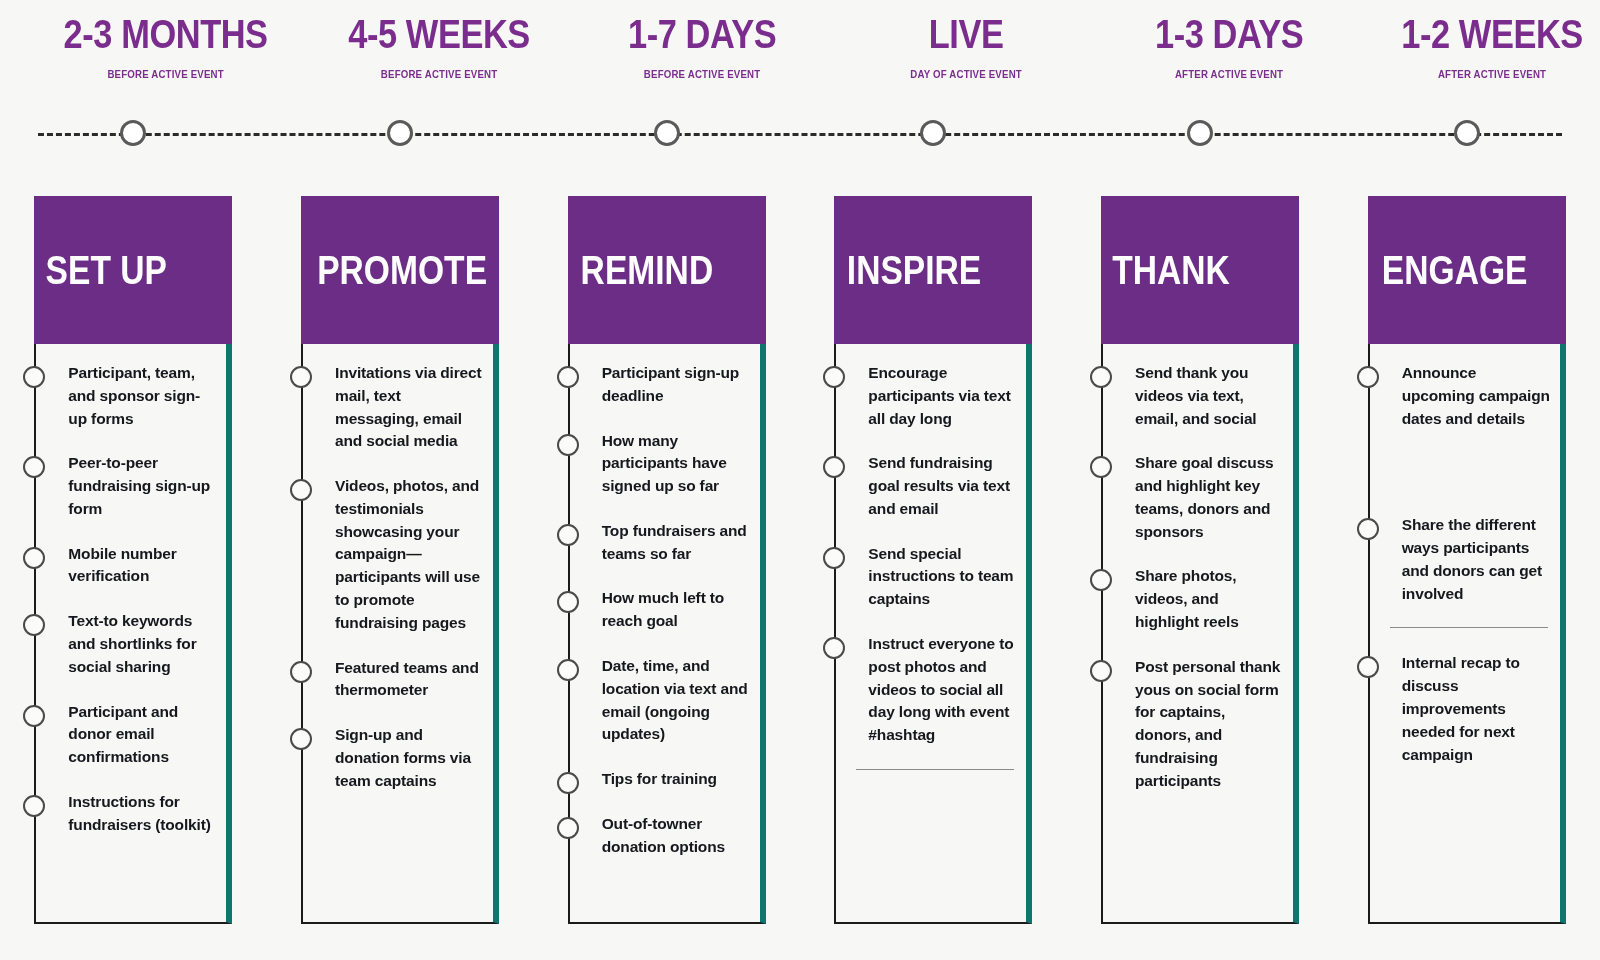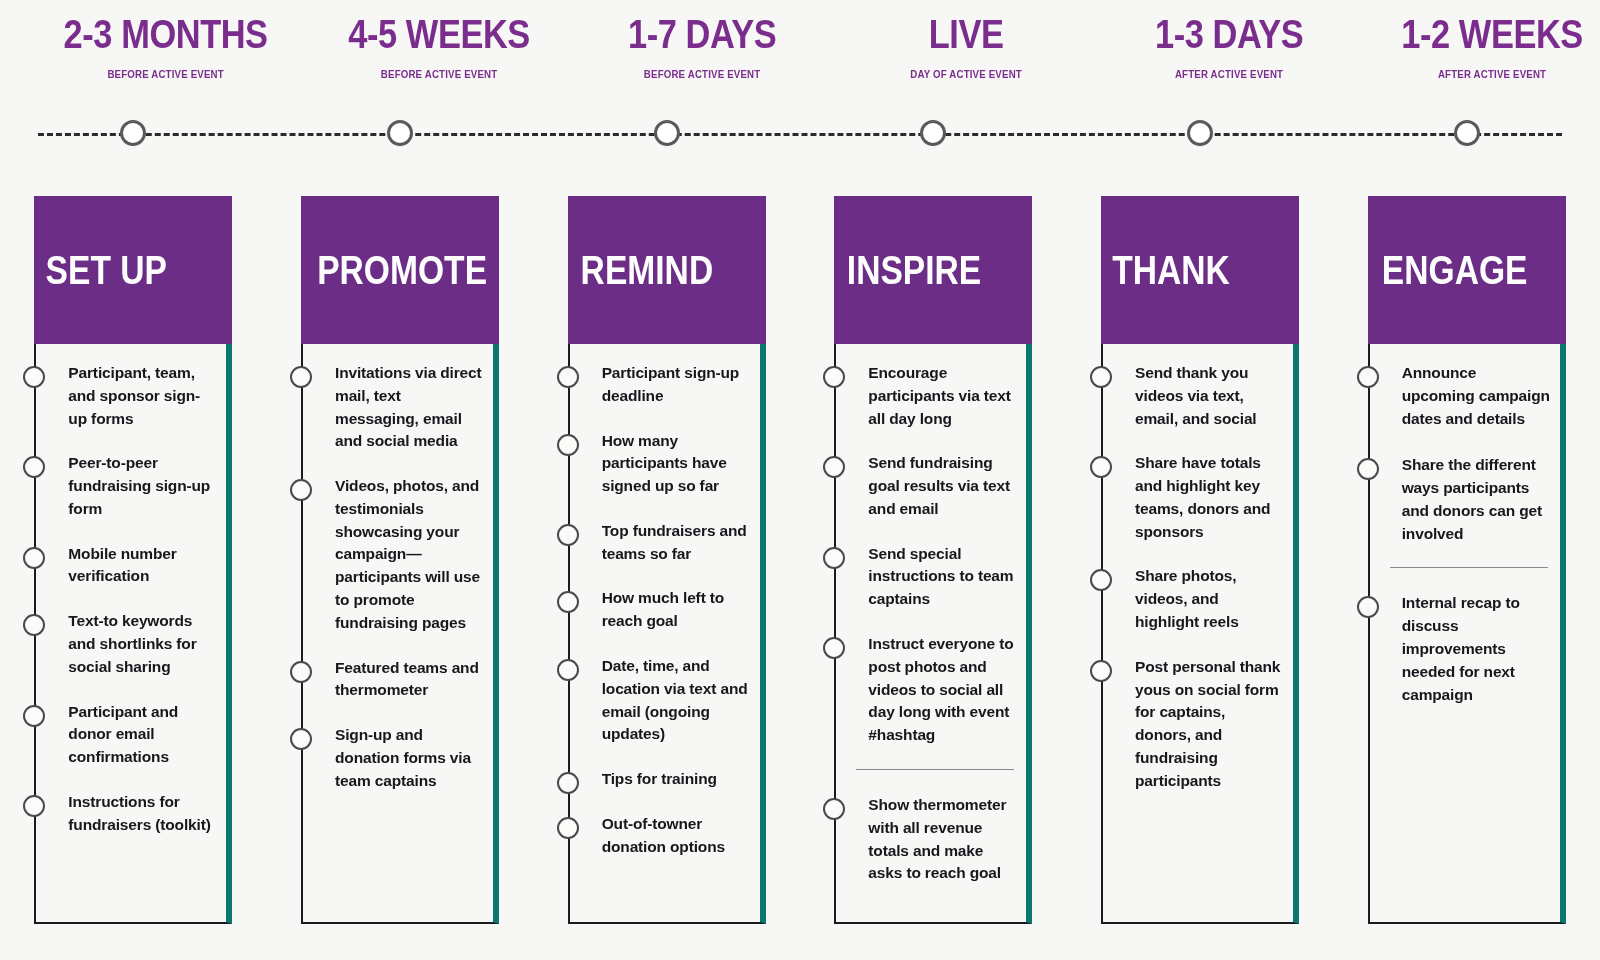--- a/index.html
+++ b/index.html
@@ -148,21 +148,21 @@
     list-style: none;
     margin: 0;
     padding: 0;
   }
   .bullet {
     position: relative;
     padding-left: 32px;
     margin-bottom: 22px;
   }
   .bullet.gap-lg {
-    margin-bottom: 24px;
+    margin-bottom: 84px;
   }
   .bullet-dot {
     position: absolute;
     left: -13px;
     top: 4px;
     width: 22px;
     height: 22px;
     border: 2.5px solid #4a4a4a;
     border-radius: 50%;
     background: #fbfbfa;
@@ -292,34 +292,33 @@
           <div class="card-header">
             <div class="card-title">INSPIRE</div>
           </div>
           <div class="card-body">
             <ul class="bullet-list">
               <li class="bullet"><span class="bullet-dot"></span><span class="bullet-text">Encourage participants via text all day long</span></li>
               <li class="bullet"><span class="bullet-dot"></span><span class="bullet-text">Send fundraising goal results via text and email</span></li>
               <li class="bullet"><span class="bullet-dot"></span><span class="bullet-text">Send special instructions to team captains</span></li>
               <li class="bullet"><span class="bullet-dot"></span><span class="bullet-text">Instruct everyone to post photos and videos to social all day long with event #hashtag</span></li>
               <li class="divider"></li>
-              <li class="bullet"><span class="bullet-dot"></span><span class="bullet-text">Show thermometer with all revenue totals and make asks to reach goal</span></li>
             </ul>
           </div>
         </div>
       </div>
       <div class="col-slot">
         <div class="card">
           <div class="card-header">
             <div class="card-title">THANK</div>
           </div>
           <div class="card-body">
             <ul class="bullet-list">
               <li class="bullet"><span class="bullet-dot"></span><span class="bullet-text">Send thank you videos via text, email, and social</span></li>
-              <li class="bullet"><span class="bullet-dot"></span><span class="bullet-text">Share have totals and highlight key teams, donors and sponsors</span></li>
+              <li class="bullet"><span class="bullet-dot"></span><span class="bullet-text">Share goal discuss and highlight key teams, donors and sponsors</span></li>
               <li class="bullet"><span class="bullet-dot"></span><span class="bullet-text">Share photos, videos, and highlight reels</span></li>
               <li class="bullet"><span class="bullet-dot"></span><span class="bullet-text">Post personal thank yous on social form for captains, donors, and fundraising participants</span></li>
             </ul>
           </div>
         </div>
       </div>
       <div class="col-slot">
         <div class="card">
           <div class="card-header">
             <div class="card-title">ENGAGE</div>

